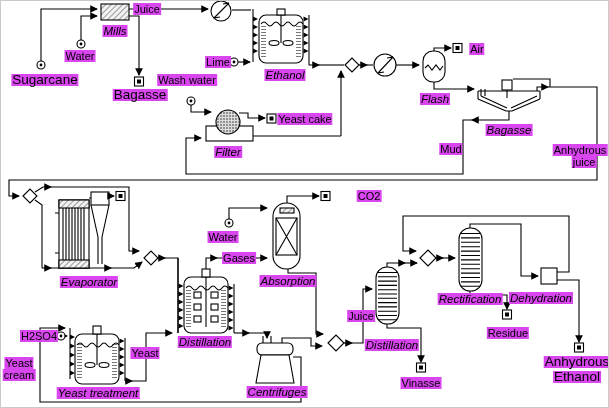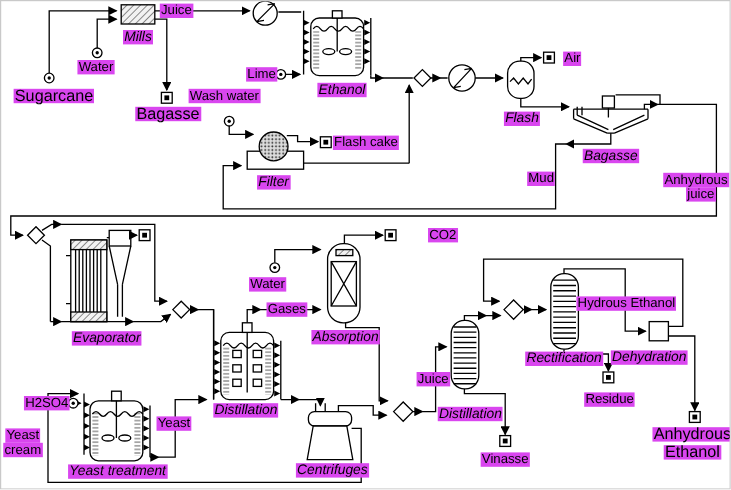--- a/index.html
+++ b/index.html
@@ -381,31 +381,30 @@
         </g>
   </g>
 </svg>
 
   <div class="lbl big" style="left:44px;top:79px">Sugarcane</div>
   <div class="lbl" style="left:79px;top:55px">Water</div>
   <div class="lbl" style="left:146px;top:8px">Juice</div>
   <div class="lbl big" style="left:139px;top:94px">Bagasse</div>
   <div class="lbl" style="left:217px;top:61px">Lime</div>
   <div class="lbl" style="left:186px;top:79px">Wash water</div>
-  <div class="lbl" style="left:304px;top:118px">Flash cake</div>
+  <div class="lbl" style="left:304px;top:118px">Yeast cake</div>
   <div class="lbl" style="left:476px;top:48px">Air</div>
   <div class="lbl" style="left:579px;top:149px">Anhydrous</div>
   <div class="lbl" style="left:583px;top:161px">juice</div>
   <div class="lbl" style="left:450px;top:148px">Mud</div>
   <div class="lbl" style="left:222px;top:236px">Water</div>
   <div class="lbl" style="left:238px;top:257px">Gases</div>
   <div class="lbl" style="left:368px;top:195px">CO2</div>
   <div class="lbl" style="left:360px;top:315px">Juice</div>
   <div class="lbl" style="left:420px;top:382px">Vinasse</div>
-  <div class="lbl" style="left:521px;top:252px">Hydrous Ethanol</div>
   <div class="lbl" style="left:507px;top:332px">Residue</div>
   <div class="lbl big" style="left:576px;top:361px">Anhydrous</div>
   <div class="lbl big" style="left:576px;top:376px">Ethanol</div>
   <div class="lbl" style="left:18px;top:362px">Yeast</div>
   <div class="lbl" style="left:18px;top:374px">cream</div>
   <div class="lbl" style="left:38px;top:335px">H2SO4</div>
   <div class="lbl" style="left:144px;top:352px">Yeast</div>
 
   <div class="lbl eq" style="left:114px;top:30px">Mills</div>
   <div class="lbl eq" style="left:284px;top:74px">Ethanol</div>

